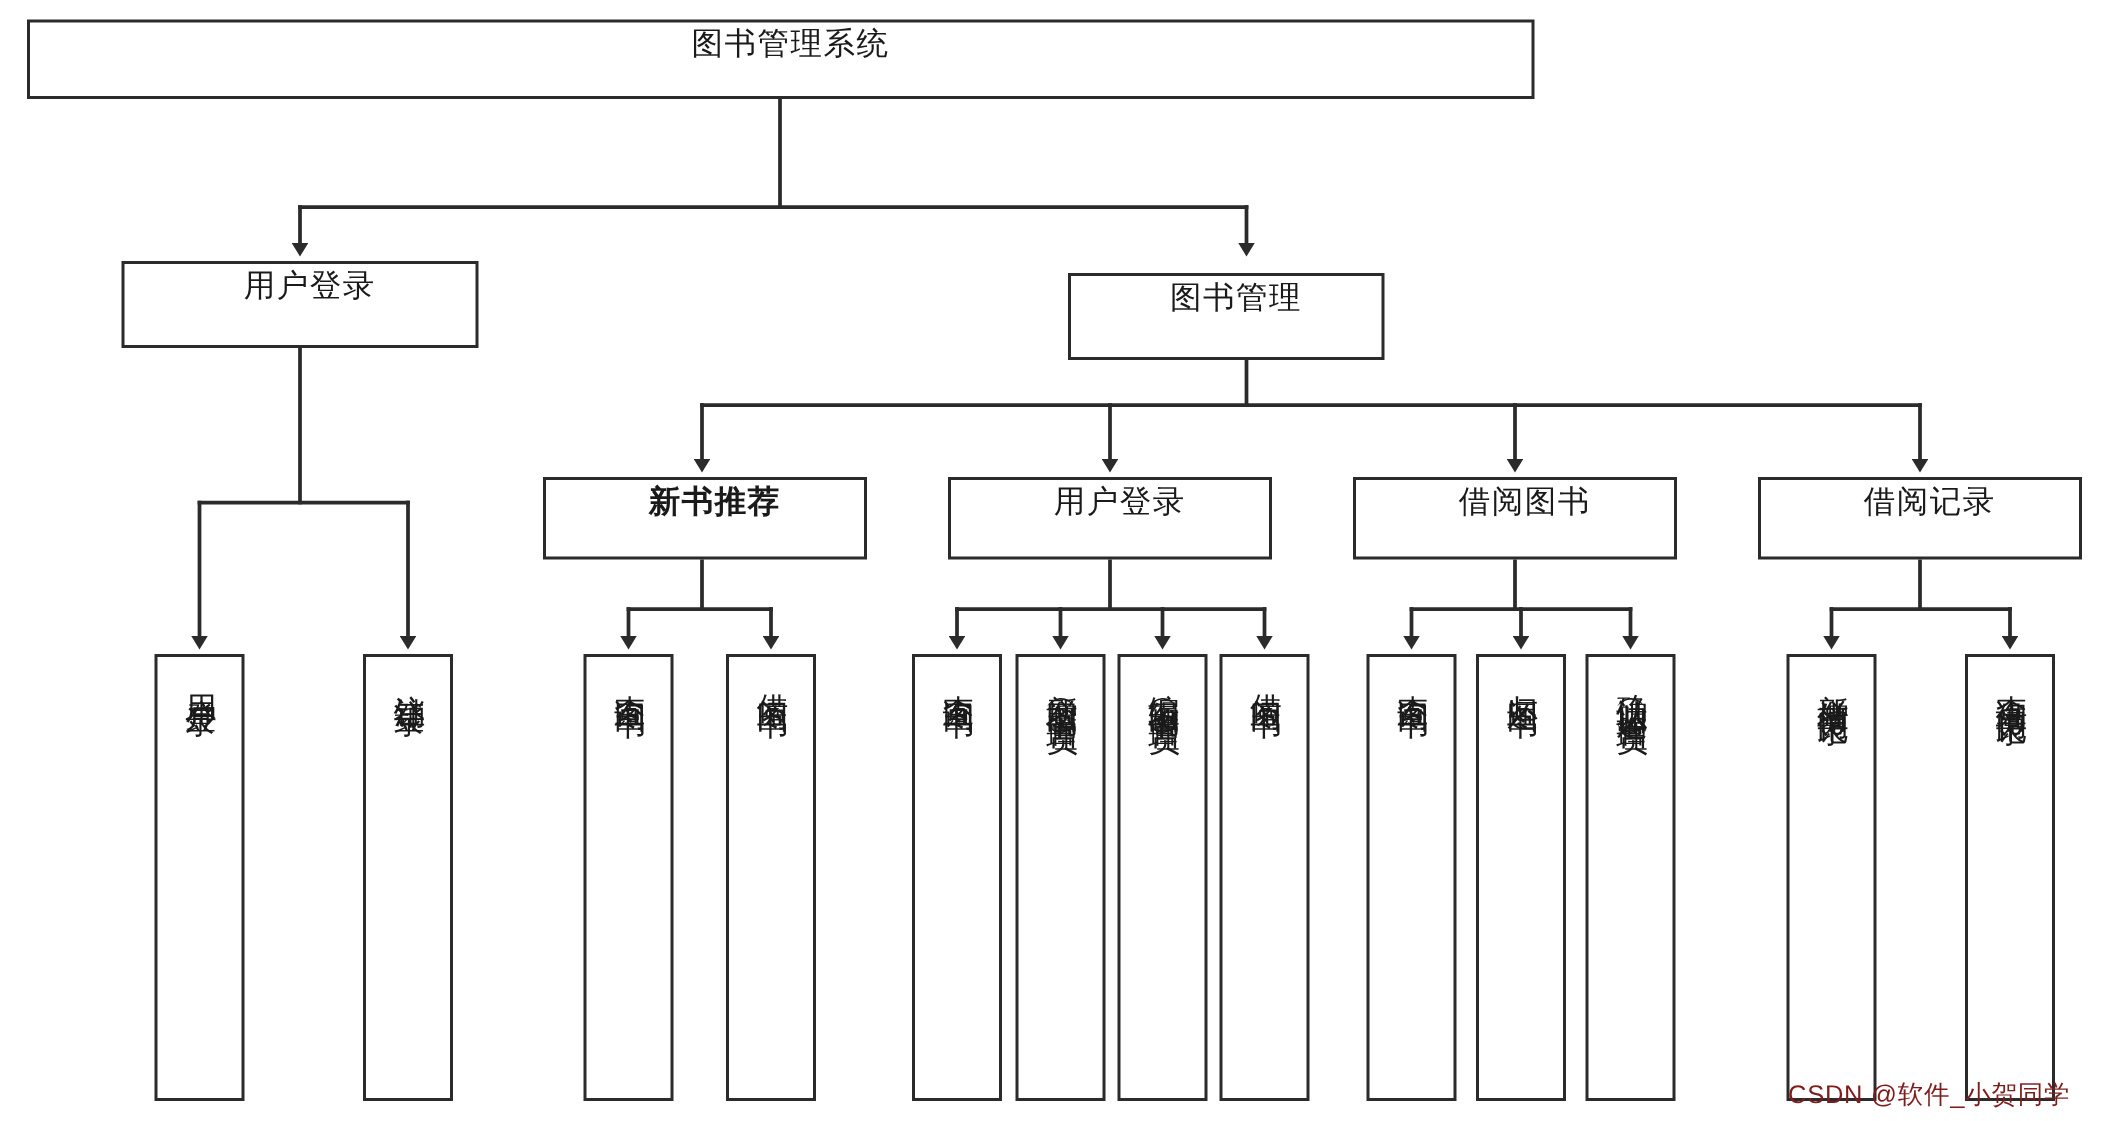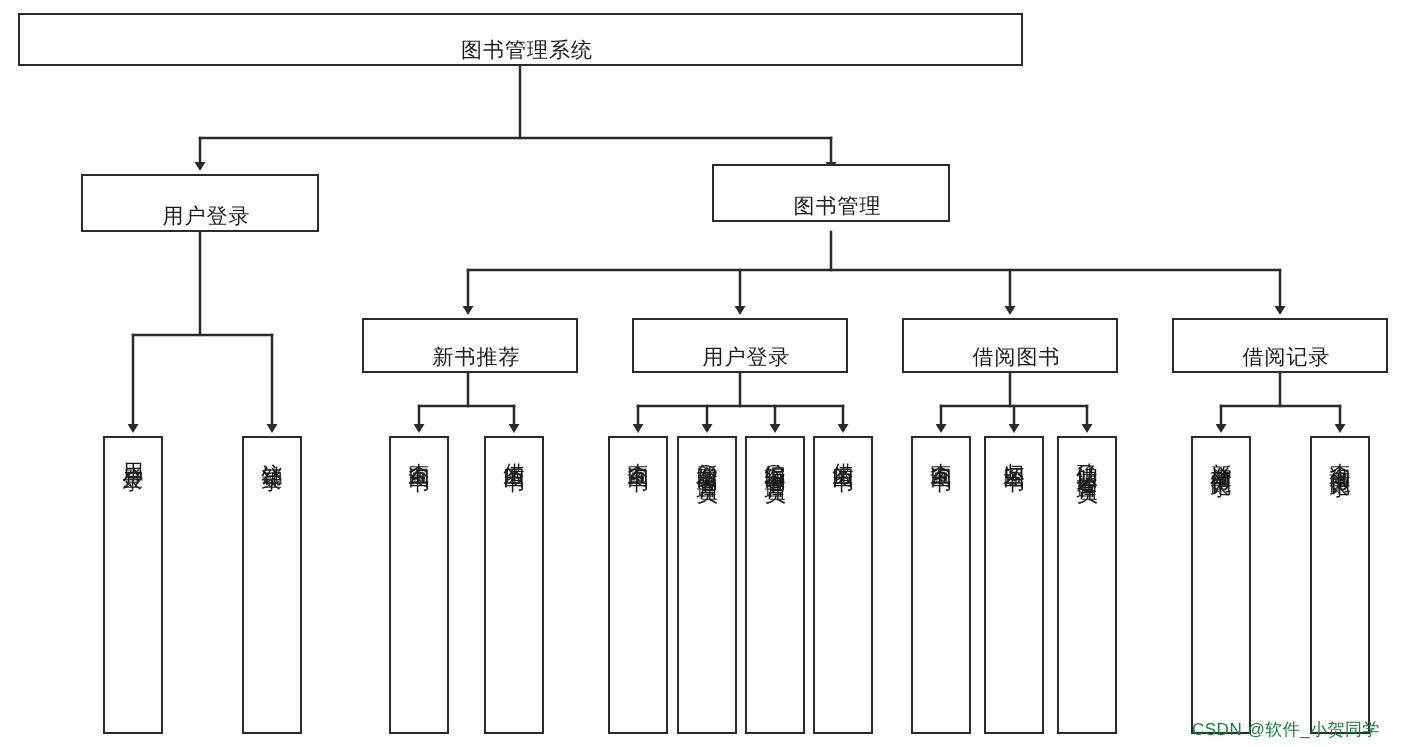--- a/index.html
+++ b/index.html
@@ -25,21 +25,21 @@
     width: 1405px;
     height: 747px;
     pointer-events: none;
   }
   .node {
     position: absolute;
     box-sizing: border-box;
     background: #ffffff;
     border: 2px solid #2b2b2b;
     display: flex;
-    align-items: flex-end;
+    align-items: flex-start;
     justify-content: center;
     color: #1a1a1a;
     padding-left: 13px;
   }
   .node.h {
     font-size: 21px;
     letter-spacing: 1px;
   }
   .node.v {
     font-size: 21px;
@@ -50,21 +50,21 @@
   .vlabel {
     writing-mode: vertical-rl;
     text-orientation: upright;
     letter-spacing: 3px;
     line-height: 1.05;
     white-space: nowrap;
   }
   .watermark {
     position: absolute;
     font-size: 17px;
-    color: #15803d;
+    color: #7f1d1d;
     white-space: nowrap;
     letter-spacing: 0.5px;
   }
 </style>
 </head>
 <body>
 
 <div id="canvas">
 
   <svg id="edges" viewBox="0 0 1405 747" xmlns="http://www.w3.org/2000/svg">
@@ -117,25 +117,25 @@
     </g>
   </svg>
 
   <div class="node h" style="left:18px; top:13px; width:1005px; height:53px;">
     <span>图书管理系统</span>
   </div>
 
   <div class="node h" style="left:81px; top:174px; width:238px; height:58px;">
     <span>用户登录</span>
   </div>
-  <div class="node h" style="left:712px; top:164px; width:238px; height:58px;">
+  <div class="node h" style="left:712px; top:182px; width:211px; height:58px;">
     <span>图书管理</span>
   </div>
 
-  <div class="node h" style="left:362px; top:318px; width:216px; height:55px;">
+  <div class="node h" style="left:362px; top:318px; width:216px; height:55px;font-weight:bold;">
     <span>新书推荐</span>
   </div>
   <div class="node h" style="left:632px; top:318px; width:216px; height:55px;">
     <span>用户登录</span>
   </div>
   <div class="node h" style="left:902px; top:318px; width:216px; height:55px;">
     <span>借阅图书</span>
   </div>
   <div class="node h" style="left:1172px; top:318px; width:216px; height:55px;">
     <span>借阅记录</span>

